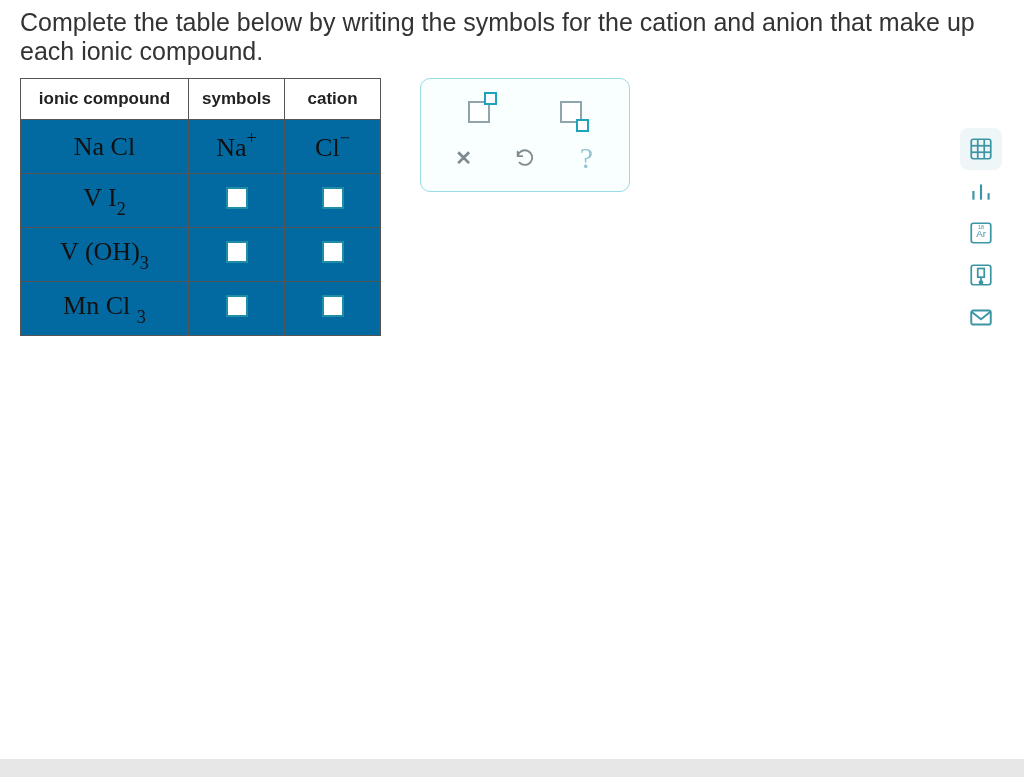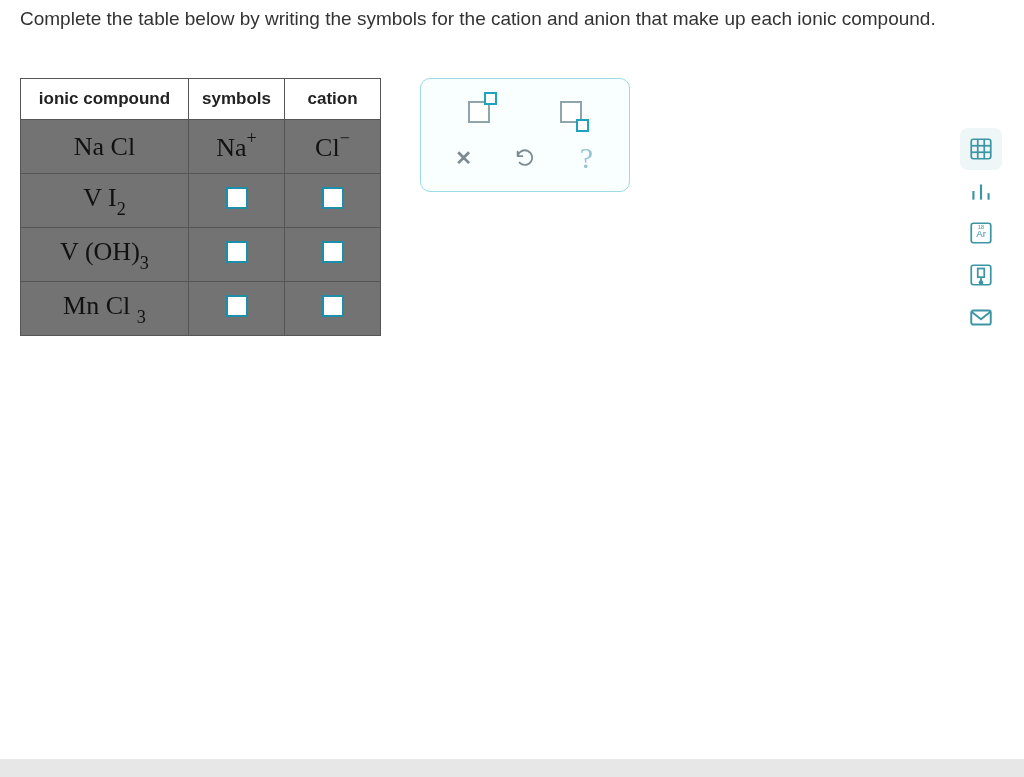--- a/index.html
+++ b/index.html
@@ -11,29 +11,29 @@
     width: 1024px;
     height: 777px;
     position: relative;
     background: #fff;
   }
   .instruction {
     position: absolute;
     top: 8px;
     left: 20px;
     right: 10px;
-    font-size: 19px;
+    font-size: 25px;
     color: #333;
   }
   .ionic-table {
     position: absolute;
     top: 78px;
     left: 20px;
     border-collapse: collapse;
-    background: #737373;
+    background: #0369a1;
   }
   .ionic-table th, .ionic-table td {
     border: 1px solid #555;
     text-align: center;
     vertical-align: middle;
     font-family: "Times New Roman", Times, serif;
   }
   .ionic-table th {
     font-family: Arial, Helvetica, sans-serif;
     font-weight: bold;

